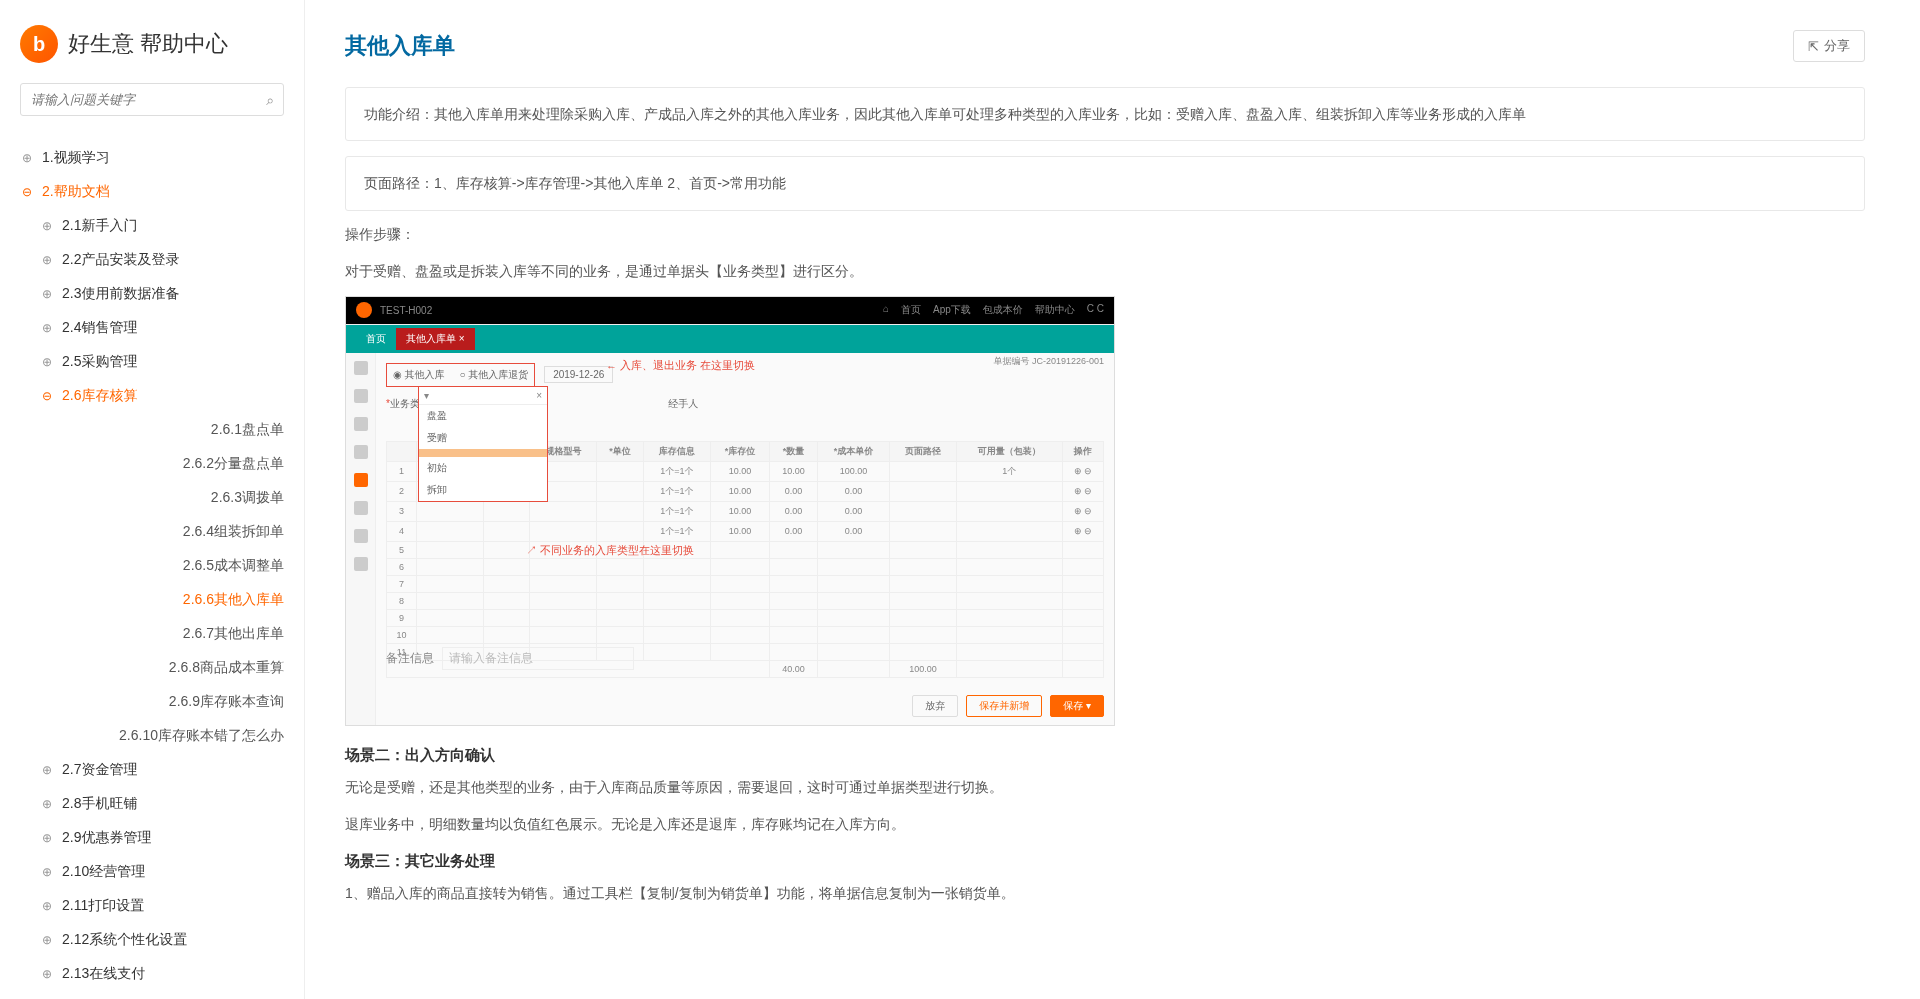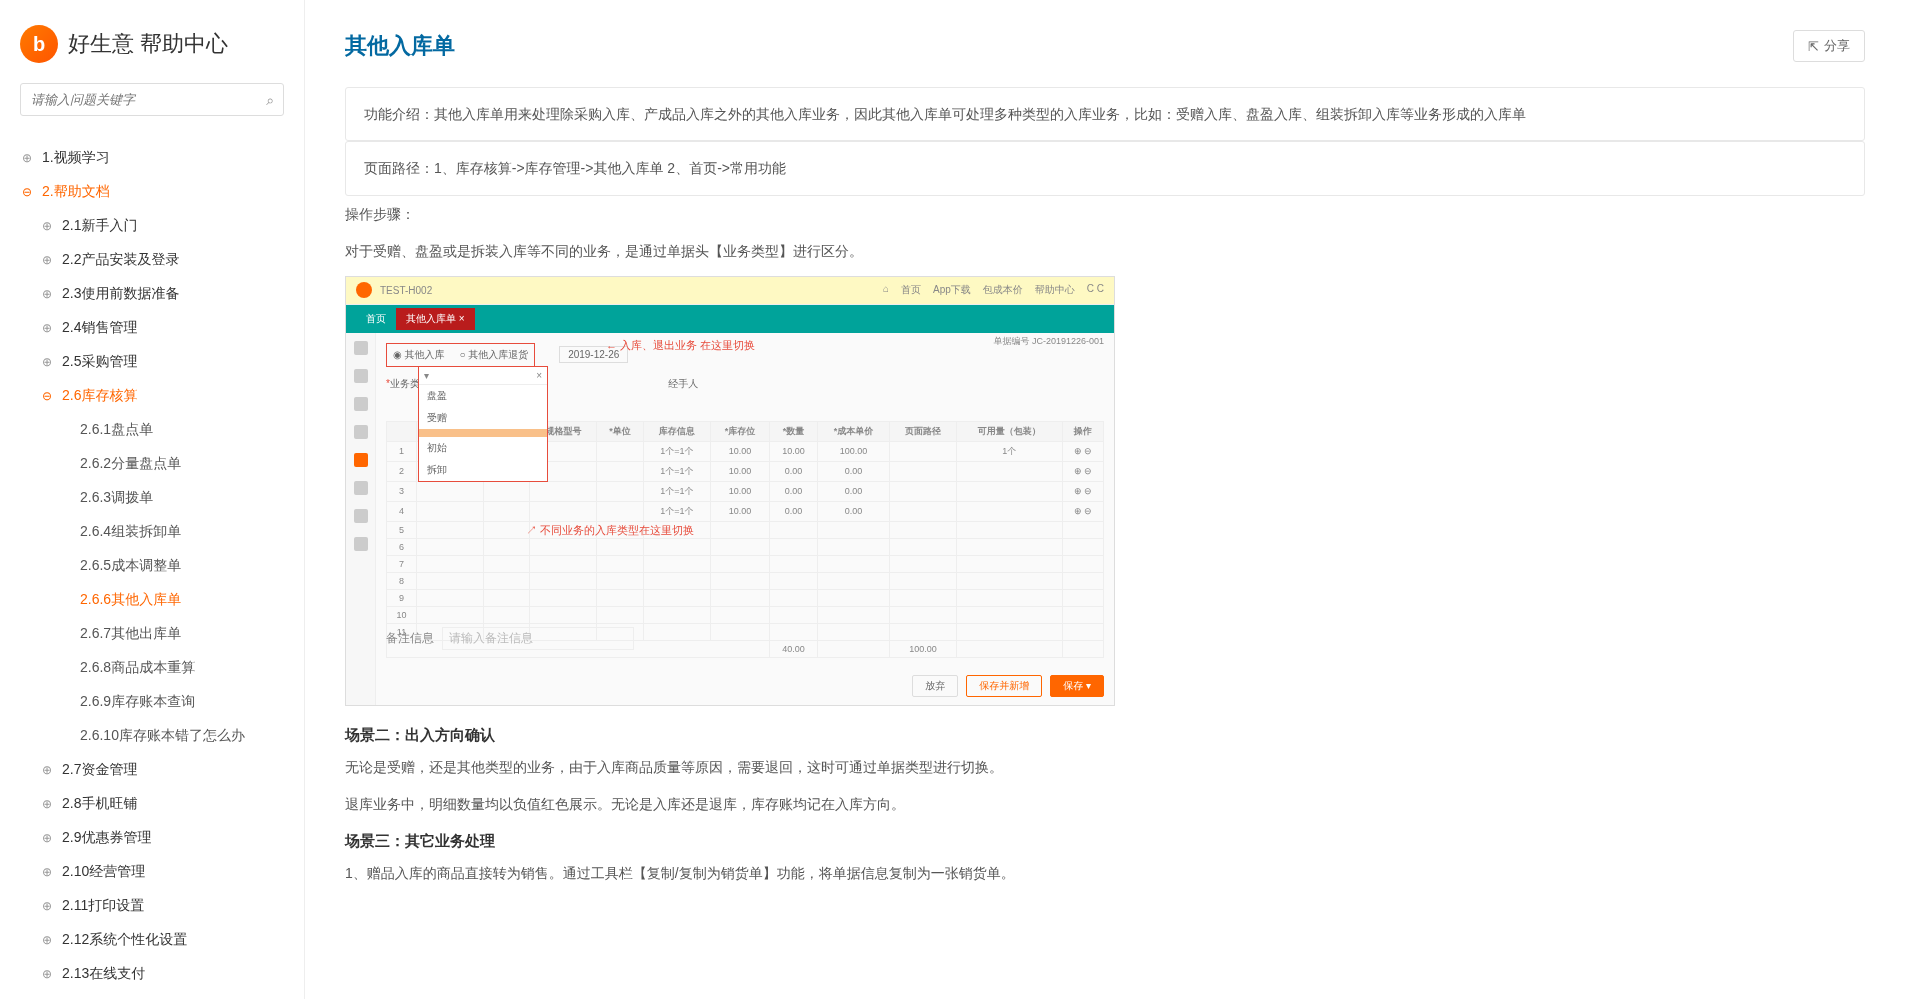--- a/index.html
+++ b/index.html
@@ -10,48 +10,48 @@
 .logo-icon { width: 38px; height: 38px; background: linear-gradient(135deg,#ff7a00,#ff5500); border-radius: 50%; display: flex; align-items: center; justify-content: center; color: #fff; font-weight: bold; font-size: 20px; }
 .logo-text { font-size: 22px; font-weight: 500; color: #333; }
 .search-box { position: relative; margin-bottom: 25px; }
 .search-box input { width: 100%; padding: 8px 30px 8px 10px; border: 1px solid #ddd; border-radius: 3px; font-size: 13px; outline: none; font-style: italic; }
 .search-box .sicon { position: absolute; right: 10px; top: 50%; transform: translateY(-50%); color: #999; font-size: 14px; }
 .nav-item { display: flex; align-items: center; padding: 8px 0; cursor: pointer; color: #333; font-size: 14px; }
 .nav-item .plus { width: 14px; height: 14px; margin-right: 8px; display: inline-flex; align-items: center; justify-content: center; color: #999; font-size: 12px; }
 .nav-item .minus { width: 14px; height: 14px; margin-right: 8px; display: inline-flex; align-items: center; justify-content: center; color: #ff6600; font-size: 12px; }
 .nav-item.active { color: #ff6600; }
 .nav-sub { padding-left: 20px; }
-.nav-sub2 { padding-left: 40px; }
+.nav-sub2 { padding-left: 40px; text-align: right; }
 .nav-leaf { padding: 8px 0; cursor: pointer; color: #555; font-size: 14px; }
 .nav-leaf.current { color: #ff6600; }
 .content { flex: 1; padding: 30px 40px; max-width: 1600px; }
 .header-row { display: flex; justify-content: space-between; align-items: center; margin-bottom: 25px; }
 .page-title { font-size: 22px; font-weight: 600; color: #0369a1; }
 .share-btn { border: 1px solid #ddd; padding: 6px 14px; border-radius: 3px; cursor: pointer; font-size: 13px; color: #666; display: flex; align-items: center; gap: 5px; }
-.info-box { border: 1px solid #e8e8e8; border-radius: 3px; padding: 15px 18px; font-size: 14px; color: #555; line-height: 1.6; }
+.info-box { border: 1px solid #e8e8e8; border-radius: 3px; padding: 15px 18px; margin-bottom: 15px; font-size: 14px; color: #555; line-height: 1.6; }
 .info-box .label { font-weight: 500; }
 .step-label { font-size: 14px; color: #555; margin: 10px 0 15px; }
 .scene-title { font-size: 15px; font-weight: 600; color: #333; margin: 15px 0 10px; }
 .scene-body { font-size: 14px; color: #555; line-height: 1.8; margin-bottom: 12px; }
 .screenshot-placeholder { width: 770px; height: 430px; border: 1px solid #ddd; background: #fafafa; display: flex; align-items: center; justify-content: center; color: #aaa; font-size: 13px; margin: 10px 0 20px; position: relative; overflow: hidden; }
 .ss-inner { position: absolute; inset: 0; }
-.ss-top { height: 28px; background: #fef9c3; border-bottom: 1px solid #eee; display: flex; align-items: center; padding: 0 10px; font-size: 10px; color: #888; }
+.ss-top { height: 28px; background: #000000; border-bottom: 1px solid #eee; display: flex; align-items: center; padding: 0 10px; font-size: 10px; color: #888; }
 .ss-top .ss-logo { width: 16px; height: 16px; background: #ff6600; border-radius: 50%; margin-right: 8px; }
 .ss-top .ss-right { margin-left: auto; display: flex; gap: 12px; color: #888; }
 .ss-tabs { height: 28px; background: #00a39a; display: flex; align-items: center; padding: 0 10px; font-size: 10px; color: #fff; }
 .ss-tabs .tab { padding: 4px 10px; }
 .ss-tabs .tab.act { background: #b91c1c; }
 .ss-main { display: flex; height: calc(100% - 56px); }
 .ss-side { width: 30px; background: #f7f7f7; border-right: 1px solid #eee; display:flex; flex-direction:column; align-items:center; padding-top:8px; gap:14px; }
 .ss-side .sicon2 { width:14px; height:14px; background:#ccc; border-radius:2px; }
 .ss-side .sicon2.on { background:#ff6600; }
 .ss-body { flex: 1; padding: 10px; font-size: 10px; color: #666; position: relative; }
 .ss-radio-row { border: 1.5px solid #e74c3c; padding: 4px 6px; display: inline-flex; gap: 15px; font-size: 10px; }
 .ss-red-note { color: #e74c3c; font-size: 11px; position:absolute; }
-.ss-date { border:1px solid #ddd; padding:2px 8px; font-size:10px; display:inline-block; margin-left:21px; }
+.ss-date { border:1px solid #ddd; padding:2px 8px; font-size:10px; display:inline-block; margin-left:6px; }
 .ss-table { width: 100%; border-collapse: collapse; margin-top: 30px; font-size: 9px; }
 .ss-table th, .ss-table td { border: 1px solid #eee; padding: 3px 5px; text-align: center; color: #888; }
 .ss-table th { background: #f5f5f5; }
 .ss-dropdown { position:absolute; top:33px; left:42px; width:130px; border:1.5px solid #e74c3c; background:#fff; font-size:10px; z-index:2; }
 .ss-dropdown .dd-head { padding:3px 5px; border-bottom:1px solid #eee; display:flex; justify-content:space-between; color:#888;}
 .ss-dropdown .dd-item { padding:4px 8px; }
 .ss-dropdown .dd-item.sel { background: #f9c089; }
 .ss-bottom { position:absolute; bottom:8px; right:10px; display:flex; gap:8px; }
 .ss-btn { border:1px solid #ddd; padding:3px 12px; font-size:10px; border-radius:2px; }
 .ss-btn.save2 { border-color:#ff6600; color:#ff6600; }

